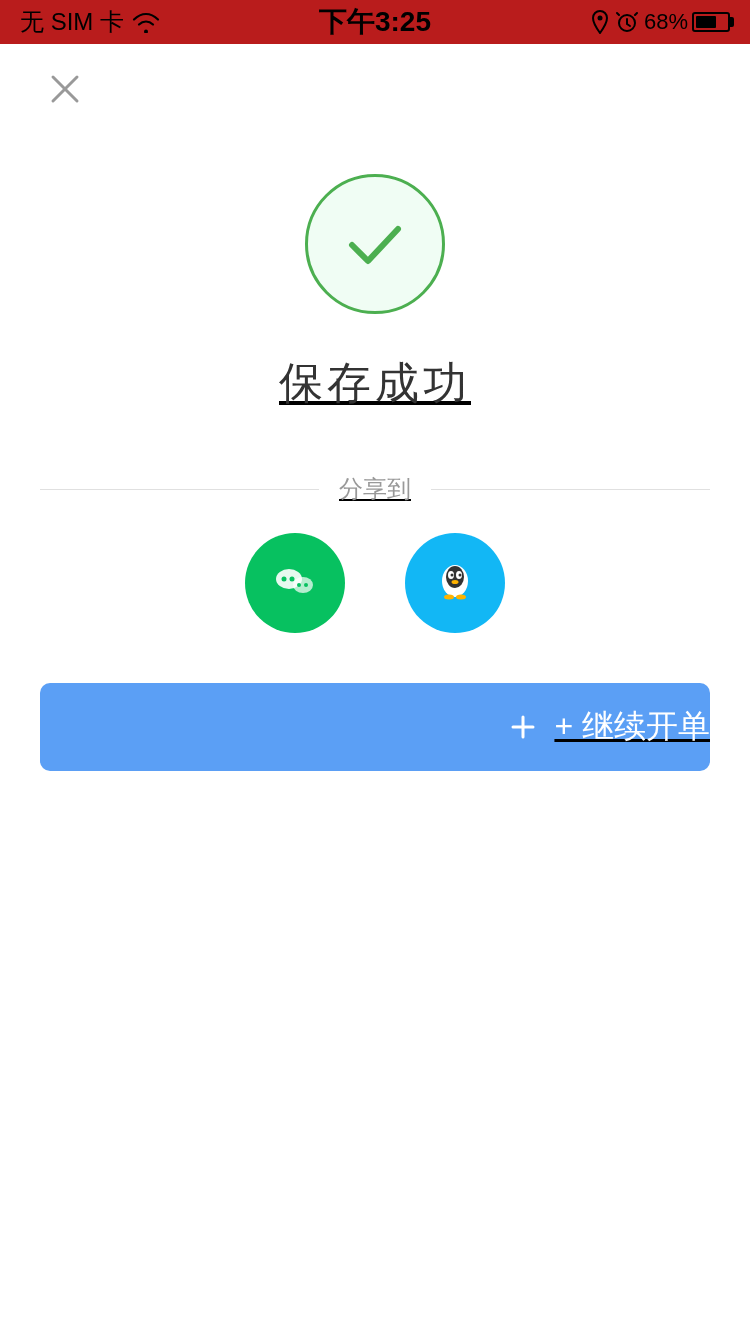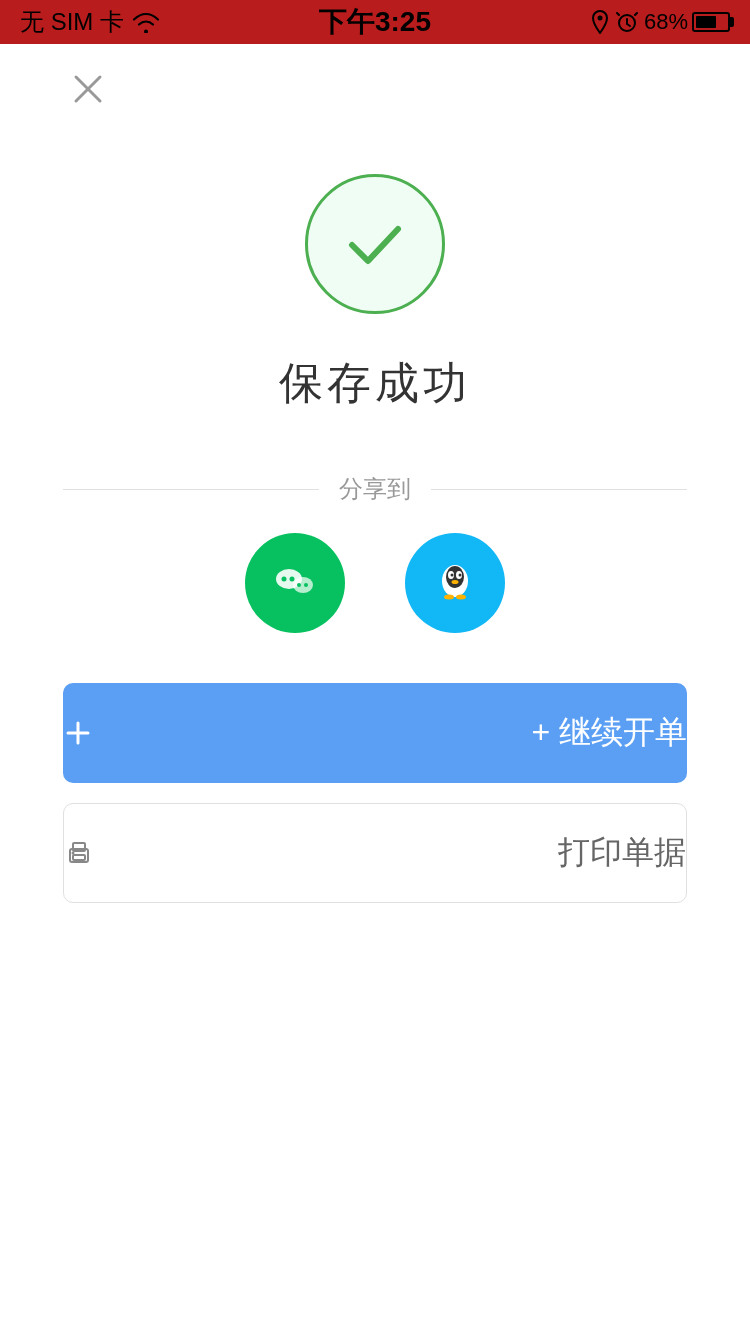--- a/index.html
+++ b/index.html
@@ -92,22 +92,23 @@
     .battery-fill {
       height: 100%;
       width: 68%;
       background: #000;
       border-radius: 1px;
     }
 
     
     .main-content {
       width: 100%;
-      padding: 20px 63px;
+      padding: 20px 40px;
       position: relative;
+      text-decoration: underline;
     }
 
     
     .close-button {
       width: 50px;
       height: 50px;
       display: flex;
       align-items: center;
       justify-content: center;
       cursor: pointer;
@@ -209,27 +210,27 @@
 
     
     .action-buttons {
       display: flex;
       flex-direction: column;
       gap: 20px;
     }
 
     .btn {
       width: 100%;
-      height: 100px;
+      height: 88px;
       border-radius: 10px;
       border: none;
       font-size: 32px;
       display: flex;
       align-items: center;
-      justify-content: space-between;
+      justify-content: flex-end;
       gap: 16px;
       cursor: pointer;
     }
 
     .btn-primary {
       background: #5B9FF5;
       color: #ffffff;
       border: none;
     }
 
@@ -339,26 +340,17 @@
   <div class="action-buttons">
 
     <button class="btn btn-primary">
       <svg width="30" height="30" viewBox="0 0 30 30" fill="none">
         <line x1="15" y1="5" x2="15" y2="25" stroke="white" stroke-width="3" stroke-linecap="round"></line>
         <line x1="5" y1="15" x2="25" y2="15" stroke="white" stroke-width="3" stroke-linecap="round"></line>
       </svg>
       <span>+ 继续开单</span>
     </button>
 
-    <button class="btn btn-secondary">
-      <svg width="30" height="30" viewBox="0 0 30 30" fill="none">
-        <rect x="6" y="11" width="18" height="13" rx="2" stroke="#888" stroke-width="2" fill="none"></rect>
-        <rect x="9" y="5" width="12" height="8" rx="1" stroke="#888" stroke-width="2" fill="none"></rect>
-        <rect x="9" y="17" width="12" height="5" rx="1" stroke="#888" stroke-width="2" fill="none"></rect>
-        <circle cx="9" cy="15" r="1.5" fill="#888"></circle>
-      </svg>
-      <span>打印单据</span>
-    </button>
 
 
   </div>
 
 </div>
 
 </body></html>

